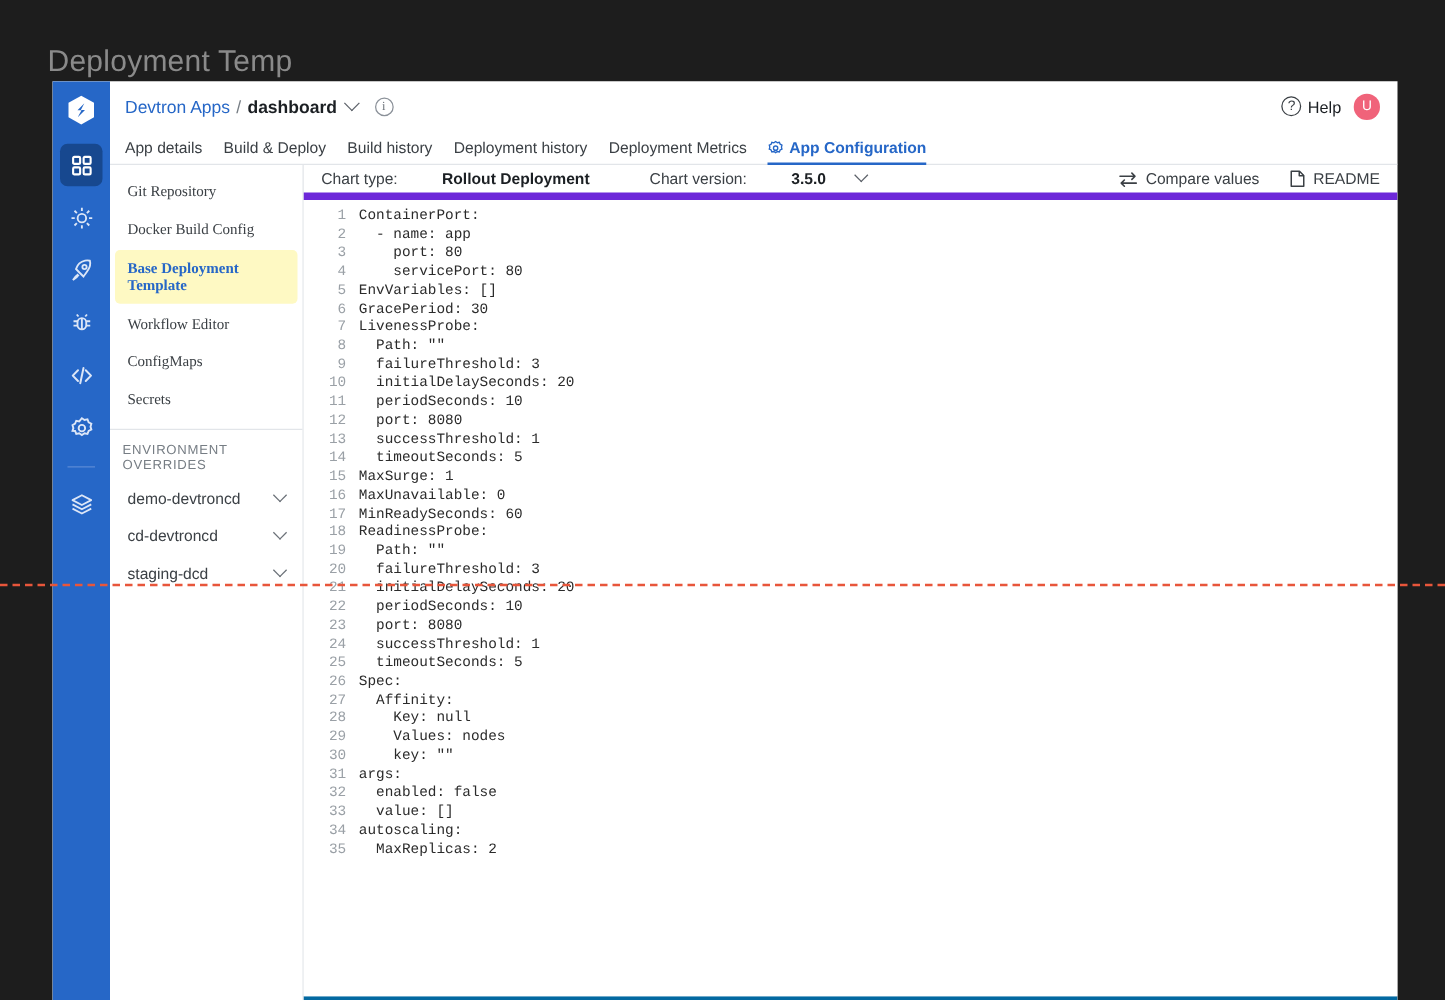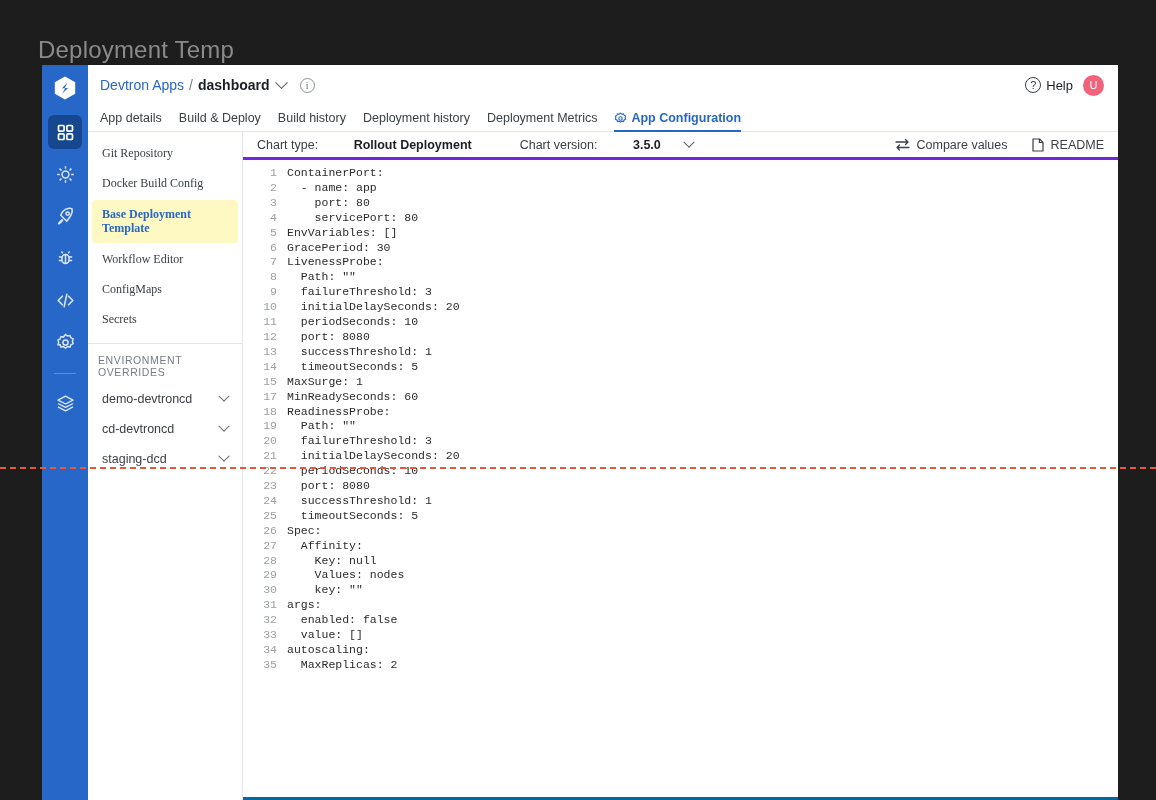--- a/index.html
+++ b/index.html
@@ -110,21 +110,21 @@
   .delete-btn {
     width: 100%; border: 1px solid #d6dade; border-radius: 4px;
     background: #0f172a; color: #f2565a; font-size: 12.5px; font-weight: bold;
     padding: 8px 0; display: flex; align-items: center; justify-content: center;
     gap: 7px; font-family: "Liberation Sans", sans-serif;
   }
   
   .content { flex: 1; display: flex; flex-direction: column; min-width: 0; }
   .chartbar {
     height: 28px; flex: 0 0 28px; display: flex; align-items: center;
-    padding: 0 14px; border-bottom: 3px solid #6d28d9; gap: 16px;
+    padding: 0 14px; border-bottom: 6px solid #6d28d9; gap: 16px;
     font-size: 12.5px; color: #3b4045;
   }
   .chartbar b { color: #1b1f23; }
   .cb-gap { width: 16px; }
   .cb-chev {
     display:inline-block; width: 8px; height: 8px; margin-left: 8px;
     border-right: 1.5px solid #5c6169; border-bottom: 1.5px solid #5c6169;
     transform: rotate(45deg) translate(-2px,-2px);
   }
   .cb-right { margin-left: auto; display: flex; align-items: flex-end; gap: 24px; }
@@ -375,20 +375,24 @@
             </div>
             <div class="code-line">
               <span class="ln">14</span>
               <span class="ctext">  timeoutSeconds: 5</span>
             </div>
             <div class="code-line">
               <span class="ln">15</span>
               <span class="ctext">MaxSurge: 1</span>
             </div>
             <div class="code-line">
+              <span class="ln">16</span>
+              <span class="ctext">MaxUnavailable: 0</span>
+            </div>
+            <div class="code-line">
               <span class="ln">17</span>
               <span class="ctext">MinReadySeconds: 60</span>
             </div>
             <div class="code-line">
               <span class="ln">18</span>
               <span class="ctext">ReadinessProbe:</span>
             </div>
             <div class="code-line">
               <span class="ln">19</span>
               <span class="ctext">  Path: ""</span>

